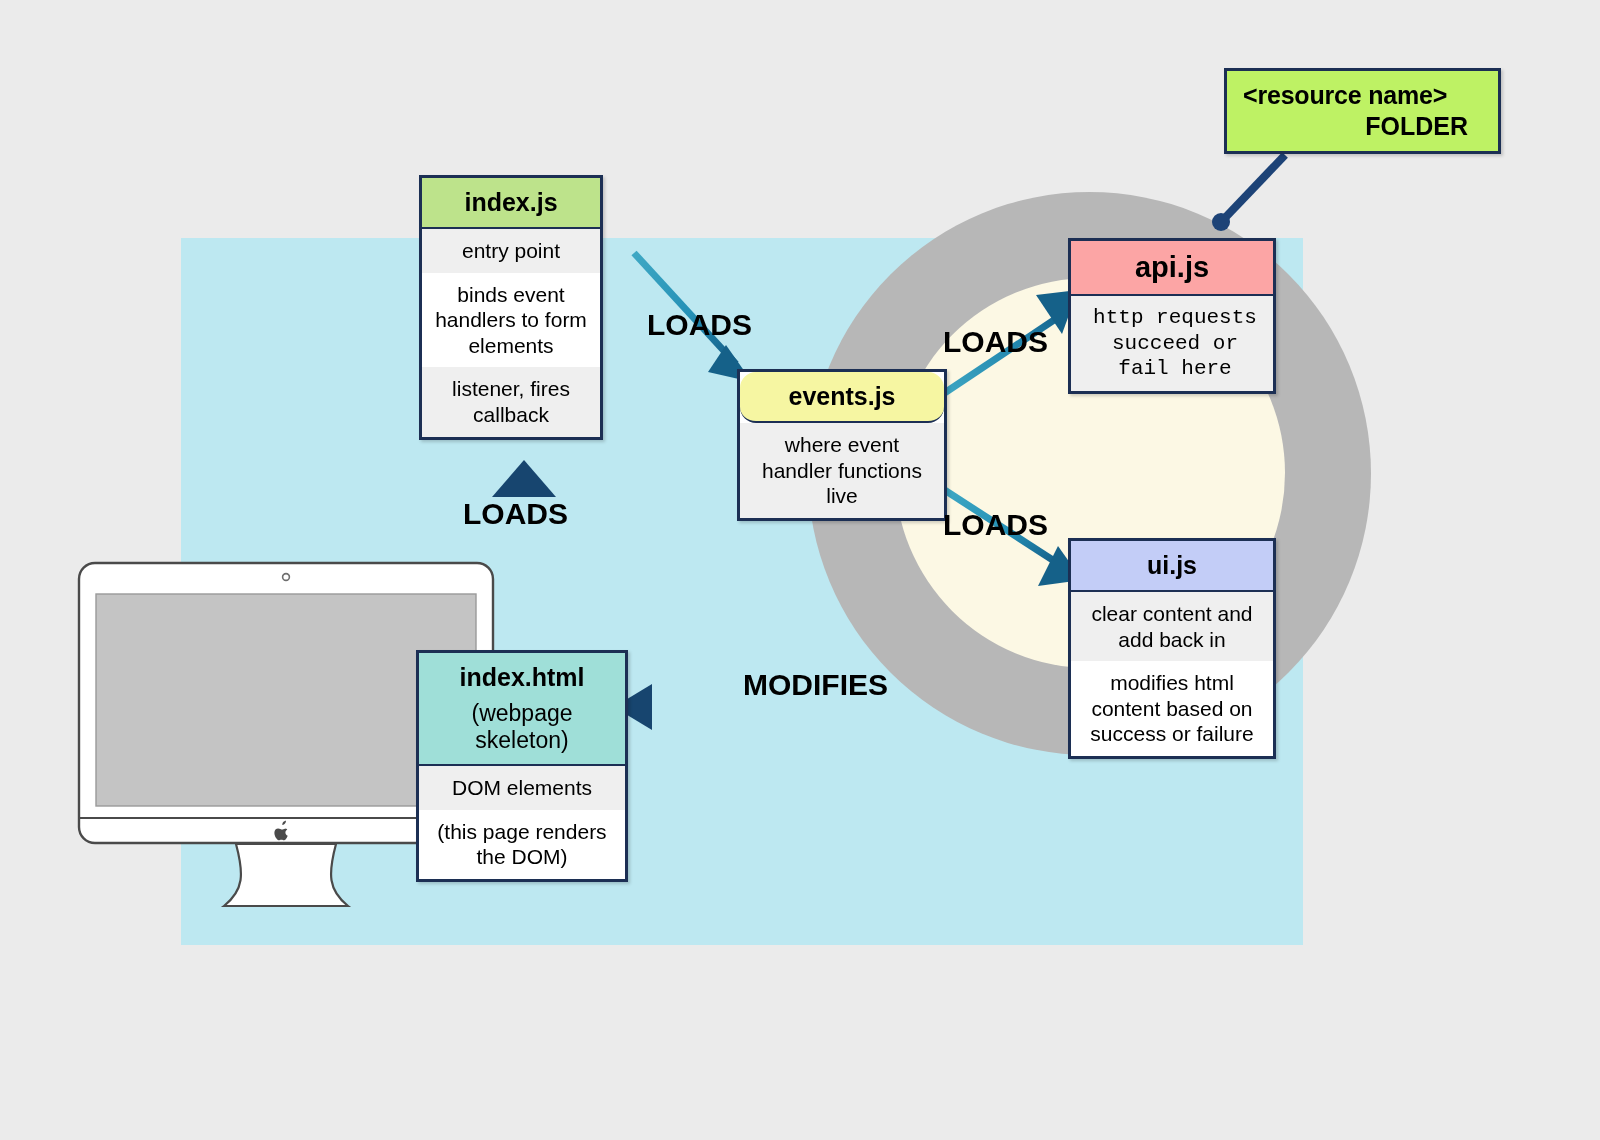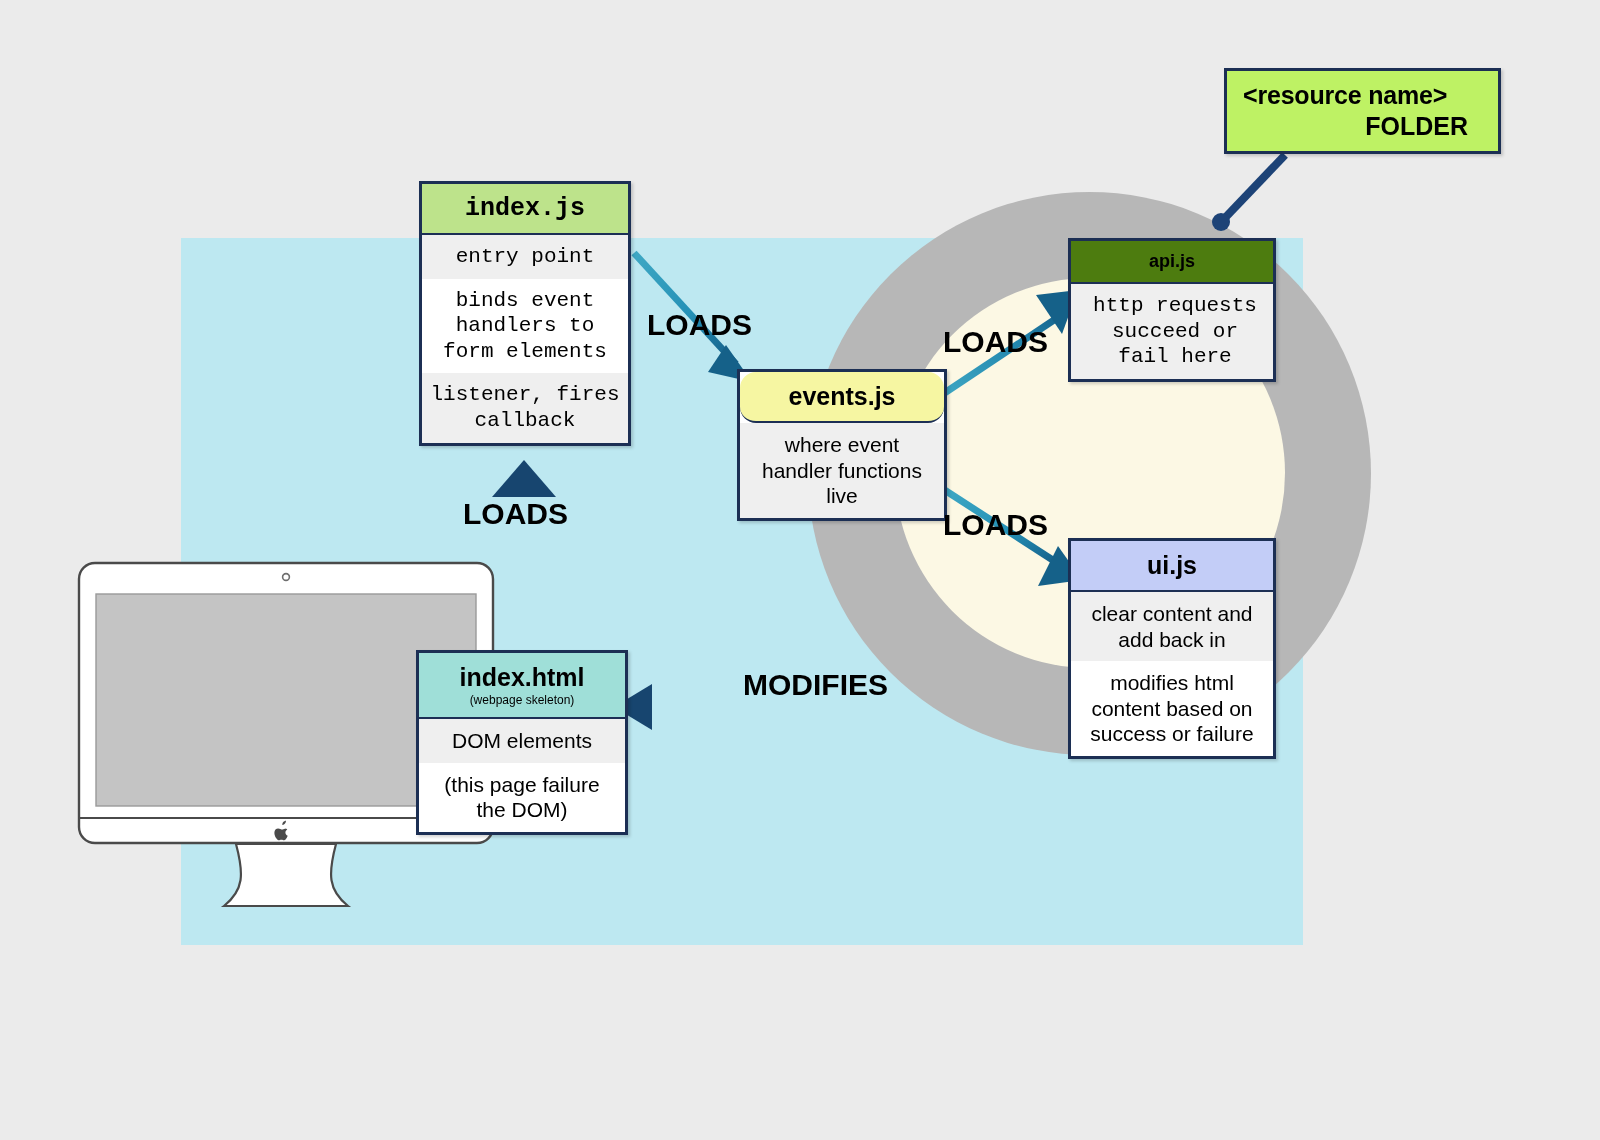--- a/index.html
+++ b/index.html
@@ -57,47 +57,47 @@
   .node .hdr {
     text-align: center;
     font-weight: bold;
     color: #000;
     padding: 10px 6px;
     border-bottom: 2px solid #1c2f54;
   }
   .node .hdr .sub {
     display: block;
     font-weight: normal;
-    font-size: 12px;
-    margin-top: 1px;
+    font-size: 23px;
+    margin-top: 8px;
   }
   .node .row {
     text-align: center;
     color: #000;
     padding: 9px 8px;
     line-height: 1.22;
   }
   .node .row.alt { background: #efefef; }
   .node .row.white { background: #ffffff; }
   .node .row.just {
     text-align: left;
     padding: 7px 6px 7px 8px;
   }
 
   
-  #node-indexjs { left: 419px; top: 181px; width: 212px; font-family: Liberation Mono, monospace; }
+  #node-indexjs { left: 419px; top: 175px; width: 184px; }
   #node-indexjs .hdr { background: #bde38b; font-size: 25px; }
   #node-indexjs .row { font-size: 21px; text-align: center; }
 
   #node-eventsjs { left: 737px; top: 369px; width: 210px; }
   #node-eventsjs .hdr { background: #f6f6a2; font-size: 25px; border-radius: 16px; }
   #node-eventsjs .row { font-size: 21px; }
 
   #node-apijs { left: 1068px; top: 238px; width: 208px; }
-  #node-apijs .hdr { background: #4d7c0f; font-size: 18px; }
+  #node-apijs .hdr { background: #fca5a5; font-size: 29px; }
   #node-apijs .row { font-size: 21px; text-align: center; padding-left: 14px; font-family: Liberation Mono, monospace; }
 
   #node-uijs { left: 1068px; top: 538px; width: 208px; }
   #node-uijs .hdr { background: #c3cdf7; font-size: 25px; }
   #node-uijs .row { font-size: 21px; }
 
   #node-indexhtml { left: 416px; top: 650px; width: 212px; }
   #node-indexhtml .hdr { background: #9fdfd8; font-size: 25px; }
   #node-indexhtml .row { font-size: 21px; }
   #node-indexhtml .row.quote { font-size: 18.5px; line-height: 1.28; }
@@ -236,21 +236,21 @@
     <div class="row alt">clear content and add back in</div>
     <div class="row white">modifies html content based on success or failure</div>
   </div>
 
   <div class="node" id="node-indexhtml">
     <div class="hdr">
       <span>index.html</span>
       <span class="sub">(webpage skeleton)</span>
     </div>
     <div class="row alt">DOM elements</div>
-    <div class="row white">(this page failure the DOM)</div>
+    <div class="row white">(this page renders the DOM)</div>
   </div>
 
   <div class="edge-label" id="lbl-loads-1">LOADS</div>
   <div class="edge-label" id="lbl-loads-2">LOADS</div>
   <div class="edge-label" id="lbl-loads-3">LOADS</div>
   <div class="edge-label" id="lbl-loads-4">LOADS</div>
   <div class="edge-label" id="lbl-modifies">MODIFIES</div>
 
 </div>
 

